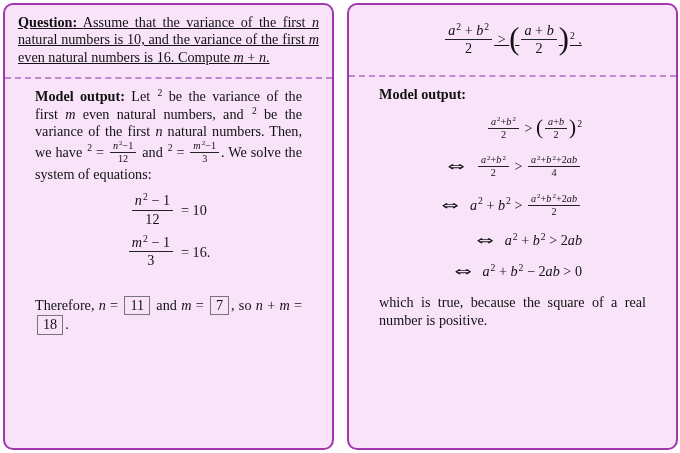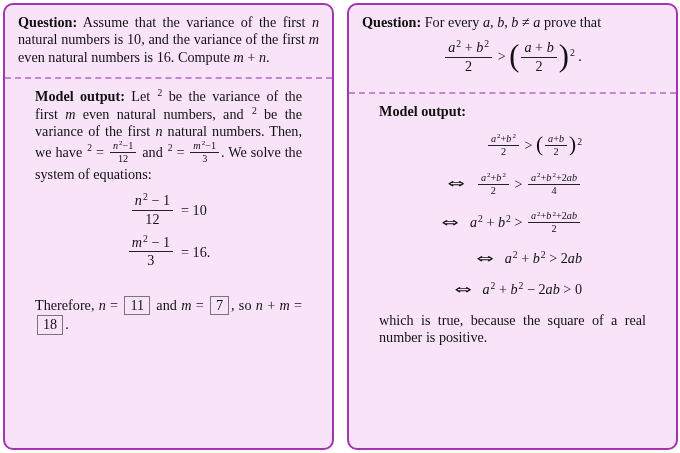--- a/index.html
+++ b/index.html
@@ -9,21 +9,21 @@
     font-size:14.2px;line-height:1.23;color:#111;
     -webkit-font-smoothing:antialiased;
   }
   .wrap{box-sizing:border-box;width:680px;height:453px;display:flex;gap:13px;padding:3px 2px 3px 3px;background:#fff;}
   .panel{
     flex:1;box-sizing:border-box;display:flex;flex-direction:column;
     border:2.5px solid #A136AE;border-radius:10px;background:#F8E3F8;
     overflow:hidden;
   }
   .sec{padding:9px 13px 10px;}
-  .qsec{padding:9px 13px 11px;}
+  .qsec{padding:9px 13px 11px;text-decoration:underline;}
   .msec{flex:1;padding:9px 30px 10px;}
   .sep{border-top:2px dashed #C287D2;height:0;}
   .para{margin:0;text-align:justify;}
   .lbl{font-weight:bold;}
   i{font-style:italic;}
   sup{font-size:.68em;line-height:0;position:relative;top:-.55em;vertical-align:baseline;margin-left:1px;}
   
   .frac{display:inline-block;vertical-align:middle;text-align:center;font-size:.72em;line-height:1.18;position:relative;top:-.08em;margin:0 2px;}
   .disp-large .frac{font-size:1em;line-height:1.22;}
   .frac .num,.frac .den{display:block;padding:0 3px;white-space:nowrap;}
@@ -70,21 +70,20 @@
       </div>
 
 
 
       <p class="para conclusion">Therefore, <span><i>n</i> = </span><span class="boxed"><span>11</span></span> and <span><i>m</i> = </span><span class="boxed"><span>7</span></span>, so <span><i>n</i> + <i>m</i> = </span><span class="boxed"><span>18</span></span>.</p>
     </div>
   </section>
 
   <section class="panel">
     <div class="sec qsec">
-      <p class="para"><b class="lbl">Question:</b> <span>For every <span><i>a</i>, <i>b</i></span>, <span><i>b</i> </span>≠<span> <i>a</i></span> prove that</span></p>
       <div class="qdisp disp-large"><span class="frac"><span class="num"><span><i>a</i></span><sup><span>2</span></sup><span> + <i>b</i></span><sup><span>2</span></sup></span><span class="den"><span>2</span></span></span><span> &gt; </span><span class="bigp">(</span><span class="frac"><span class="num"><span><i>a</i> + <i>b</i></span></span><span class="den"><span>2</span></span></span><span class="bigp">)</span><sup><span>2</span></sup><span> .</span></div>
     </div>
     <div class="sep"></div>
     <div class="sec msec">
       <p class="para"><b class="lbl">Model output:</b></p>
 
       <div class="chain">
         <div class="chain-line"><span class="frac"><span class="num"><span><i>a</i></span><sup><span>2</span></sup><span>+<i>b</i></span><sup><span>2</span></sup></span><span class="den"><span>2</span></span></span><span> &gt; </span><span class="bigp">(</span><span class="frac"><span class="num"><span><i>a</i>+<i>b</i></span></span><span class="den"><span>2</span></span></span><span class="bigp">)</span><sup><span>2</span></sup></div>
         <div class="chain-line"><span class="iff">⇔</span><span> </span><span class="frac"><span class="num"><span><i>a</i></span><sup><span>2</span></sup><span>+<i>b</i></span><sup><span>2</span></sup></span><span class="den"><span>2</span></span></span><span> &gt; </span><span class="frac"><span class="num"><span><i>a</i></span><sup><span>2</span></sup><span>+<i>b</i></span><sup><span>2</span></sup><span>+2<i>ab</i></span></span><span class="den"><span>4</span></span></span></div>
         <div class="chain-line"><span class="iff">⇔</span><span> <i>a</i></span><sup><span>2</span></sup><span> + <i>b</i></span><sup><span>2</span></sup><span> &gt; </span><span class="frac"><span class="num"><span><i>a</i></span><sup><span>2</span></sup><span>+<i>b</i></span><sup><span>2</span></sup><span>+2<i>ab</i></span></span><span class="den"><span>2</span></span></span></div>

